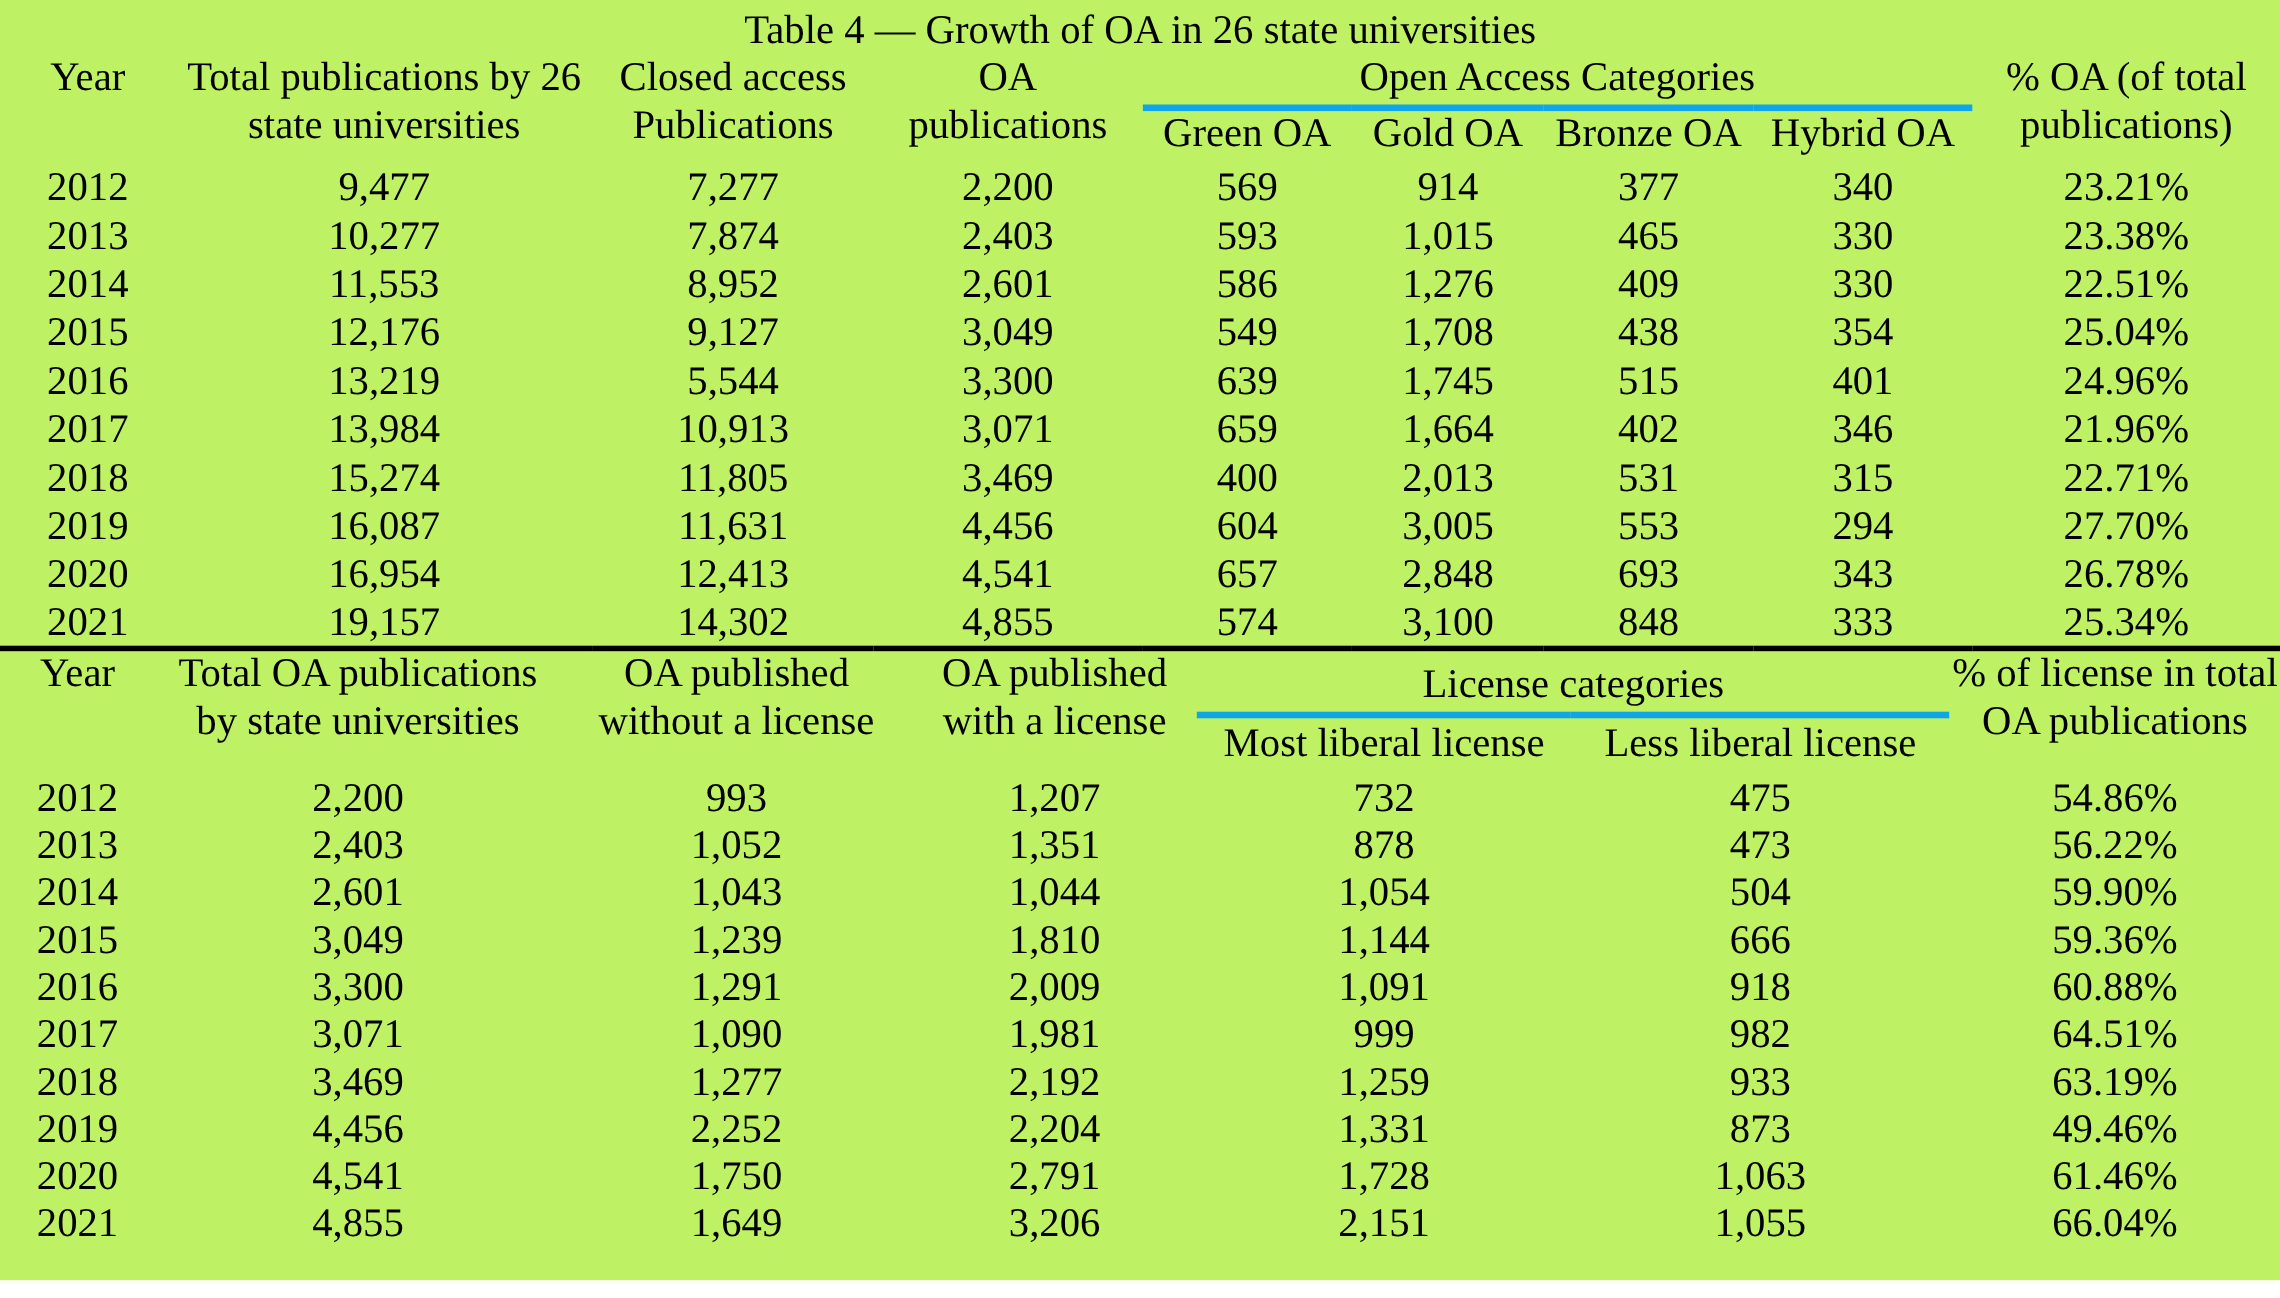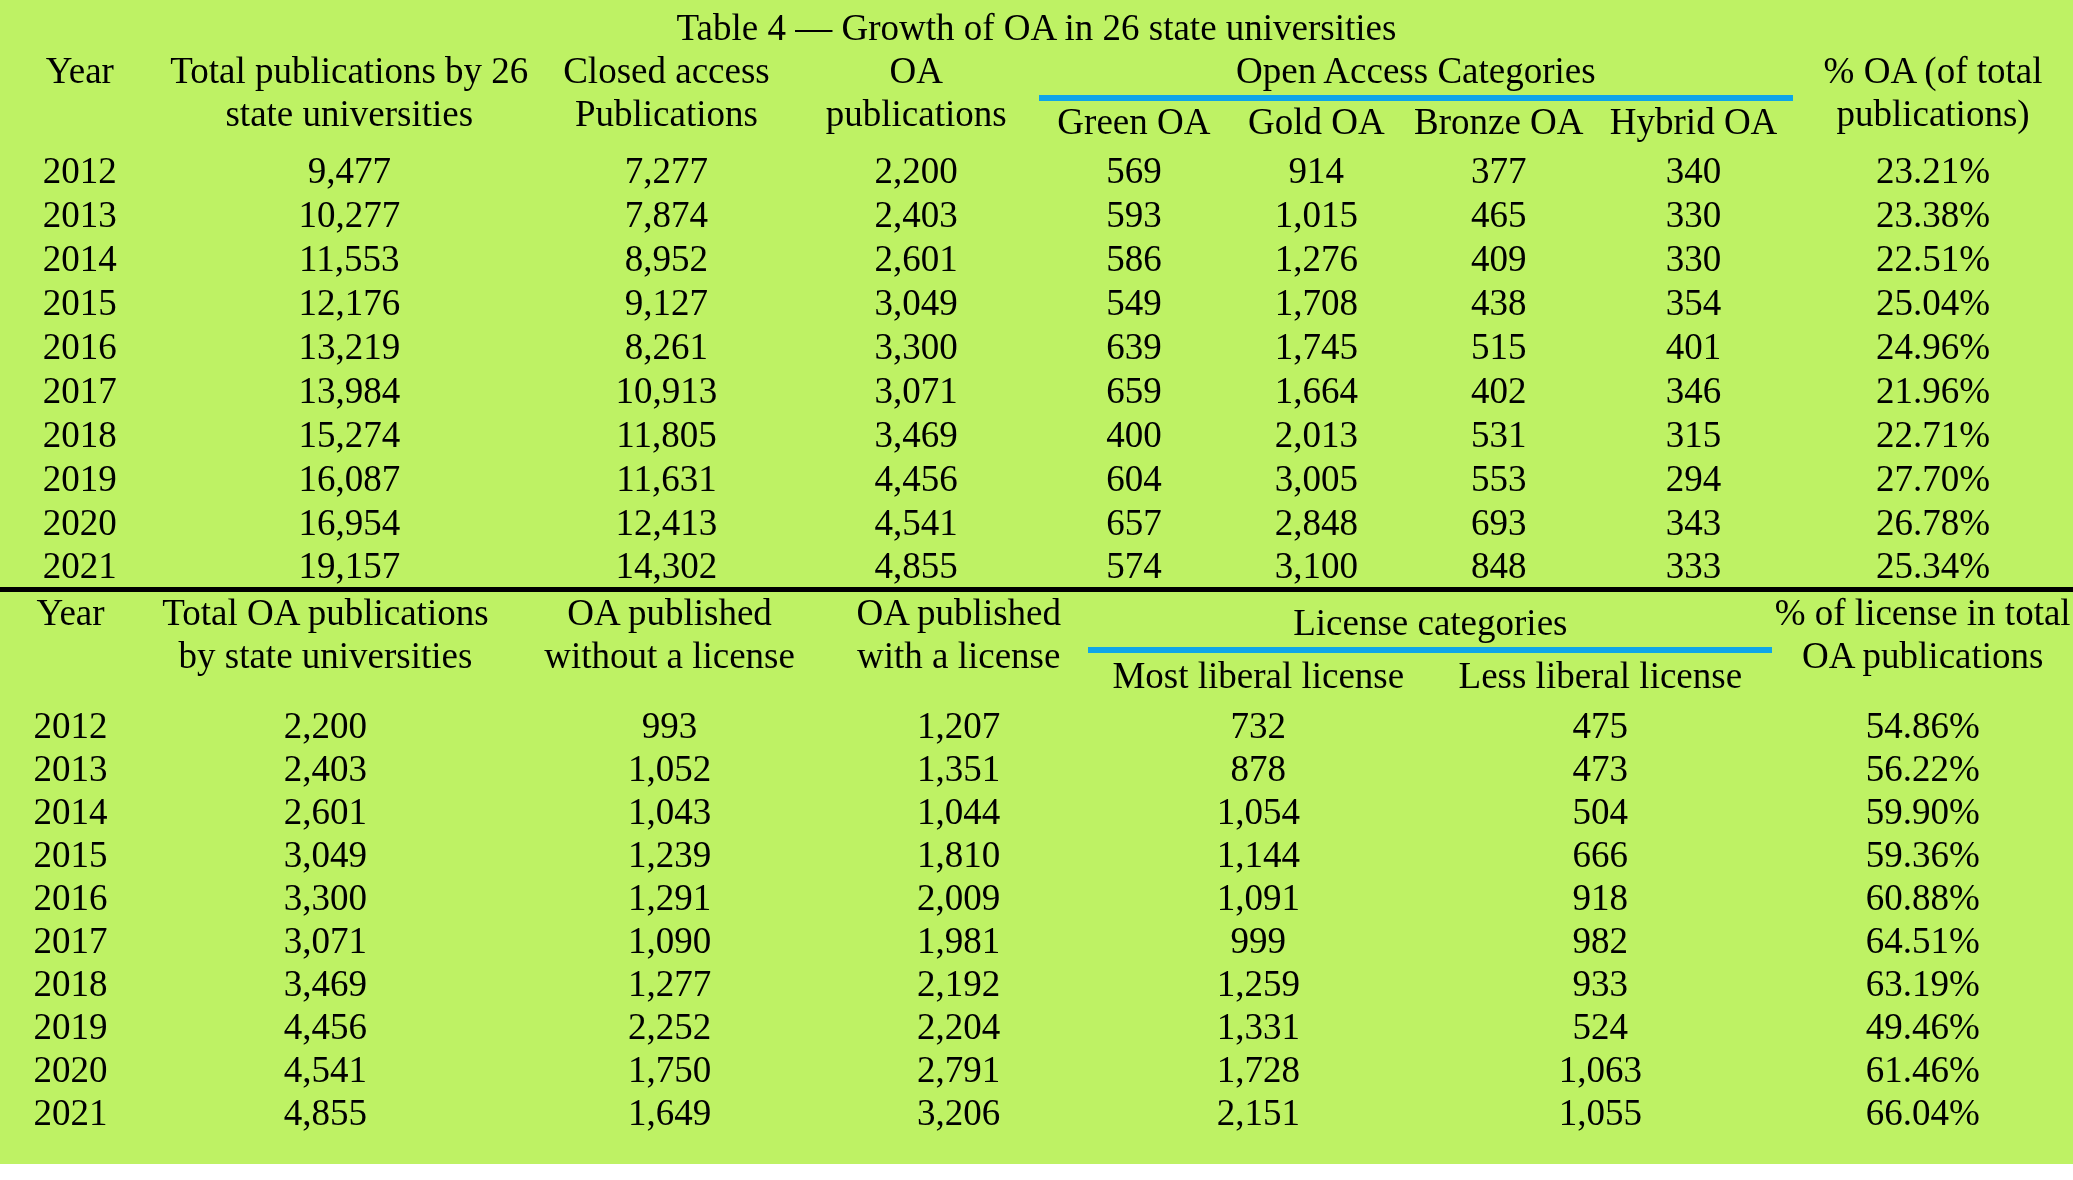--- a/index.html
+++ b/index.html
@@ -132,21 +132,21 @@
             <td>3,049</td>
             <td>549</td>
             <td>1,708</td>
             <td>438</td>
             <td>354</td>
             <td>25.04%</td>
           </tr>
           <tr>
             <td>2016</td>
             <td>13,219</td>
-            <td>8,261</td>
+            <td>5,544</td>
             <td>3,300</td>
             <td>639</td>
             <td>1,745</td>
             <td>515</td>
             <td>401</td>
             <td>24.96%</td>
           </tr>
           <tr>
             <td>2017</td>
             <td>13,984</td>
@@ -298,21 +298,21 @@
             <td>1,259</td>
             <td>933</td>
             <td>63.19%</td>
           </tr>
           <tr>
             <td>2019</td>
             <td>4,456</td>
             <td>2,252</td>
             <td>2,204</td>
             <td>1,331</td>
-            <td>524</td>
+            <td>873</td>
             <td>49.46%</td>
           </tr>
           <tr>
             <td>2020</td>
             <td>4,541</td>
             <td>1,750</td>
             <td>2,791</td>
             <td>1,728</td>
             <td>1,063</td>
             <td>61.46%</td>

